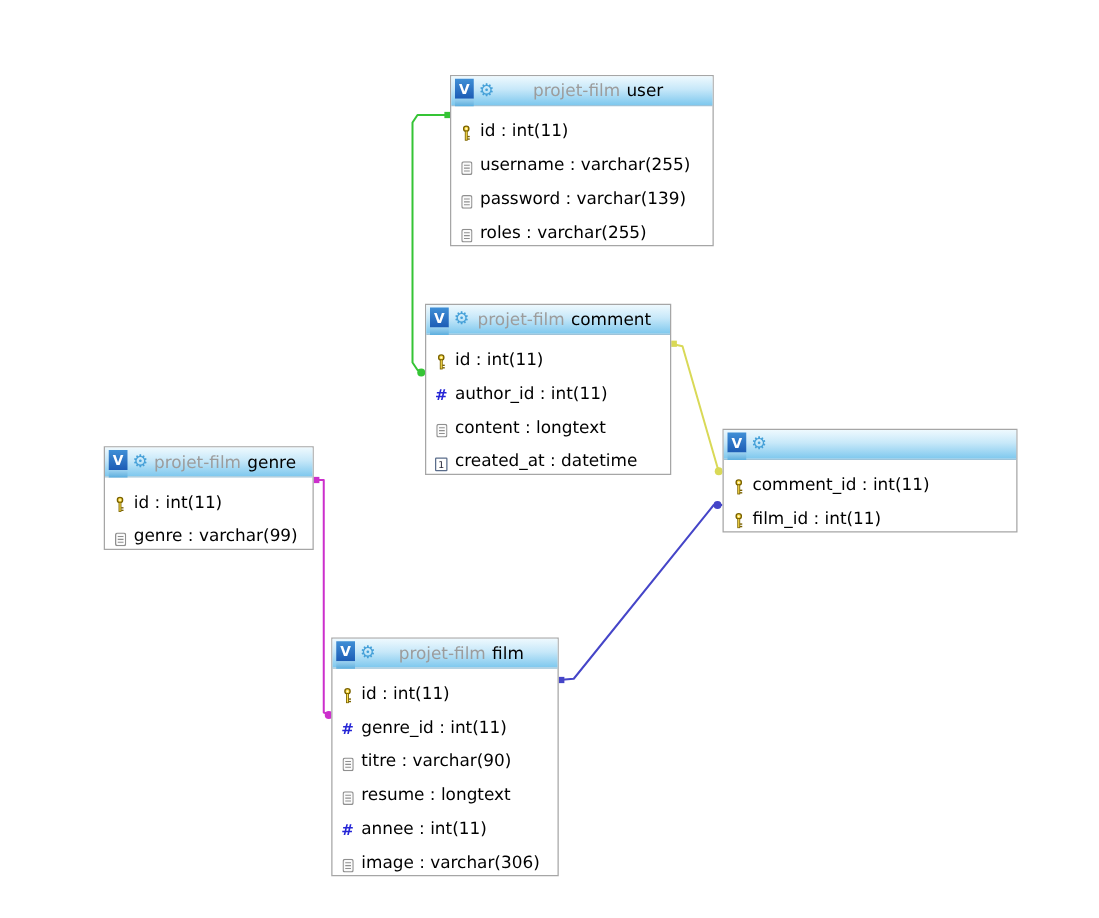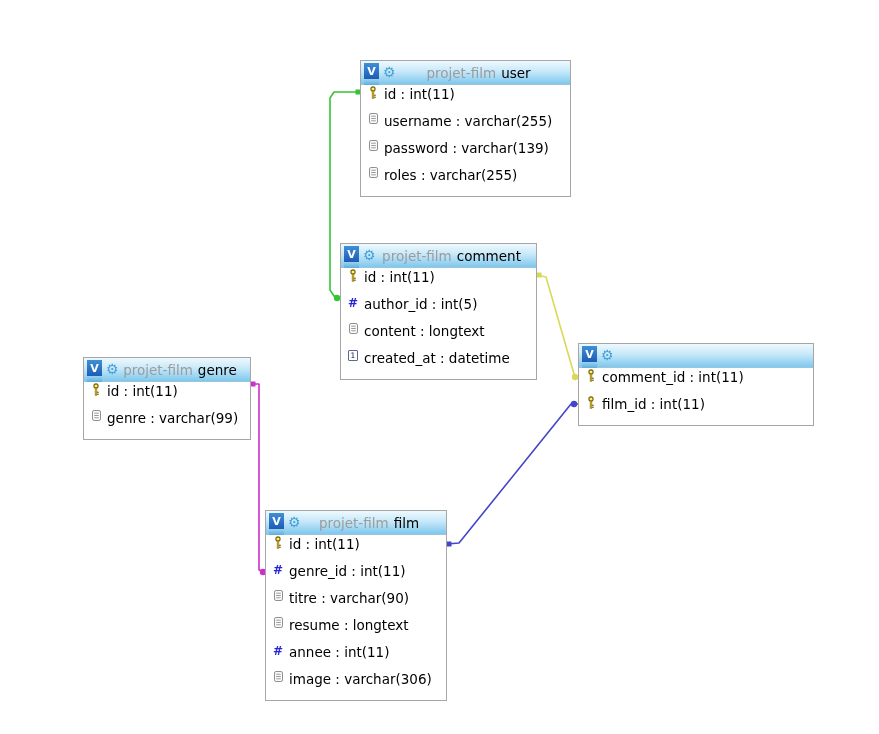--- a/index.html
+++ b/index.html
@@ -31,21 +31,21 @@
   .v-bottom{height:6px;background:linear-gradient(180deg,#9ed2ef,#5caede);}
   .gear-icon{
     position:absolute;left:22px;top:50%;transform:translateY(-54%);
     color:#45a0d8;font-size:14px;line-height:1;cursor:pointer;
   }
   .header-text{padding-left:26px;}
   .prefix{color:#9c9c9c;margin-right:5px;}
   .tname{font-weight:normal;color:#000;}
   .table-body{padding:1px 0 2px 0;}
   .field-row{
-    display:flex;align-items:flex-start;height:27px;
+    display:flex;align-items:flex-end;height:27px;
     padding-left:5px;font-size:13.5px;color:#000;white-space:nowrap;cursor:pointer;
   }
   .f-icon{width:14px;flex:none;display:flex;justify-content:center;align-items:center;margin-right:4px;}
   .icon-int{color:#2525d6;font-weight:bold;font-size:12px;}
   .icon-datetime{
     box-sizing:border-box;width:10px;height:11px;border:1px solid #5a6c8a;border-radius:1px;
     font-size:7.5px;line-height:9px;text-align:center;color:#223;background:#fff;
   }
 </style>
 </head>
@@ -146,21 +146,21 @@
     <rect x="5.9" y="8.7" width="1.9" height="1.1" fill="#7a6200"></rect>
     <rect x="5.9" y="10.7" width="1.9" height="1.1" fill="#7a6200"></rect>
   </svg>
           </span>
     <span class="f-label">id : int(11)</span>
   </div>
         <div class="field-row">
     <span class="f-icon">
             <span class="icon-int">#</span>
           </span>
-    <span class="f-label">author_id : int(5)</span>
+    <span class="f-label">author_id : int(11)</span>
   </div>
         <div class="field-row">
     <span class="f-icon">
             <svg width="9" height="11" viewBox="0 0 9 11">
     <rect x="0.5" y="0.5" width="8" height="10" rx="1.6" fill="#fbfbfb" stroke="#8f8f8f"></rect>
     <line x1="2.2" y1="3.2" x2="6.8" y2="3.2" stroke="#8f8f8f" stroke-width="0.9"></line>
     <line x1="2.2" y1="5.5" x2="6.8" y2="5.5" stroke="#8f8f8f" stroke-width="0.9"></line>
     <line x1="2.2" y1="7.8" x2="6.8" y2="7.8" stroke="#8f8f8f" stroke-width="0.9"></line>
   </svg>
           </span>

